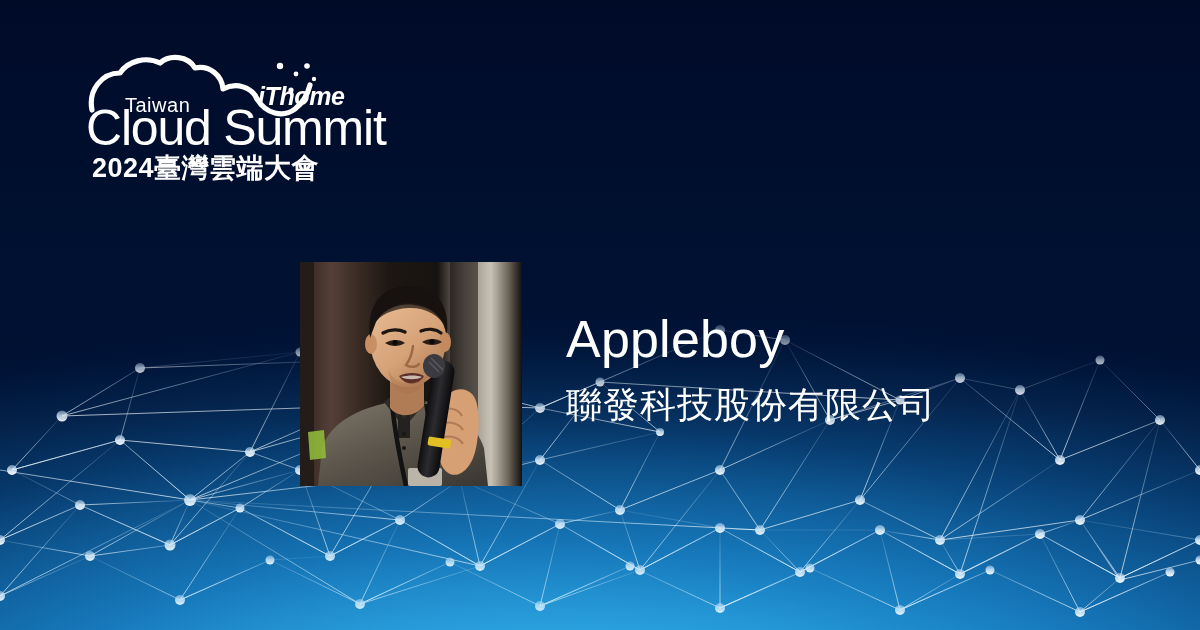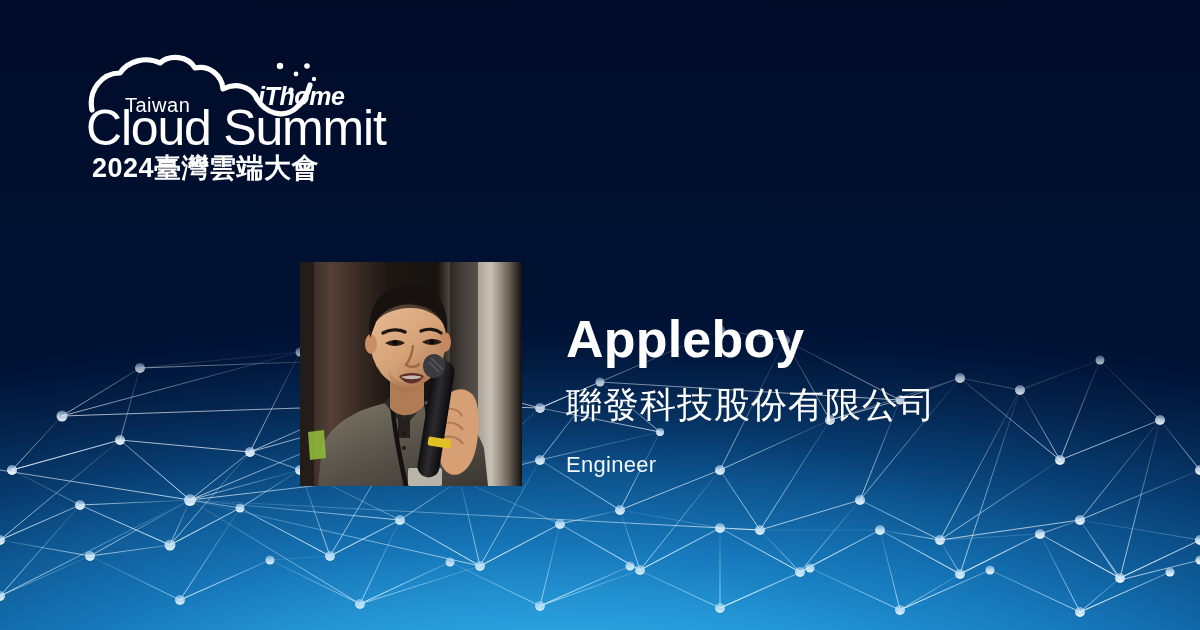--- a/index.html
+++ b/index.html
@@ -39,21 +39,21 @@
   
   .photo{
     position:absolute;left:300px;top:262px;width:222px;height:224px;
     overflow:hidden;background:#16120f;
   }
   .photo svg{display:block;width:222px;height:224px;}
 
   
   .info{position:absolute;left:566px;top:312px;width:560px;}
   .sp-name{
-    font-size:52px;line-height:1.05;color:#ffffff;font-weight:700;
+    font-size:52px;line-height:1.05;color:#ffffff;font-weight:400;
     letter-spacing:.2px;margin:0 0 16px 0;white-space:nowrap;
   }
   .sp-company{
     font-size:36px;line-height:1.2;color:#ffffff;font-weight:400;
     margin:0 0 26px 0;letter-spacing:1px;white-space:nowrap;
   }
   .sp-title{
     font-size:22px;line-height:1.2;color:#f2f7fb;font-weight:400;
     margin:0;letter-spacing:.3px;white-space:nowrap;
   }
@@ -365,16 +365,15 @@
         <ellipse cx="134" cy="104" rx="11" ry="12" fill="#3a3a40"></ellipse>
         <path d="M129,100 L139,110 M131,96 L143,108" stroke="#5a5a62" stroke-width="1.4"></path>
         <rect x="128" y="176" width="23" height="9" rx="2" fill="#e2c023" transform="rotate(9 139 180)"></rect>
       </g>
     </svg>
   </div>
 
   <div class="info">
     <div class="sp-name">Appleboy</div>
     <div class="sp-company">聯發科技股份有限公司</div>
-    <div class="sp-title">Engineer</div>
   </div>
 
 </div>
 
 </body></html>

